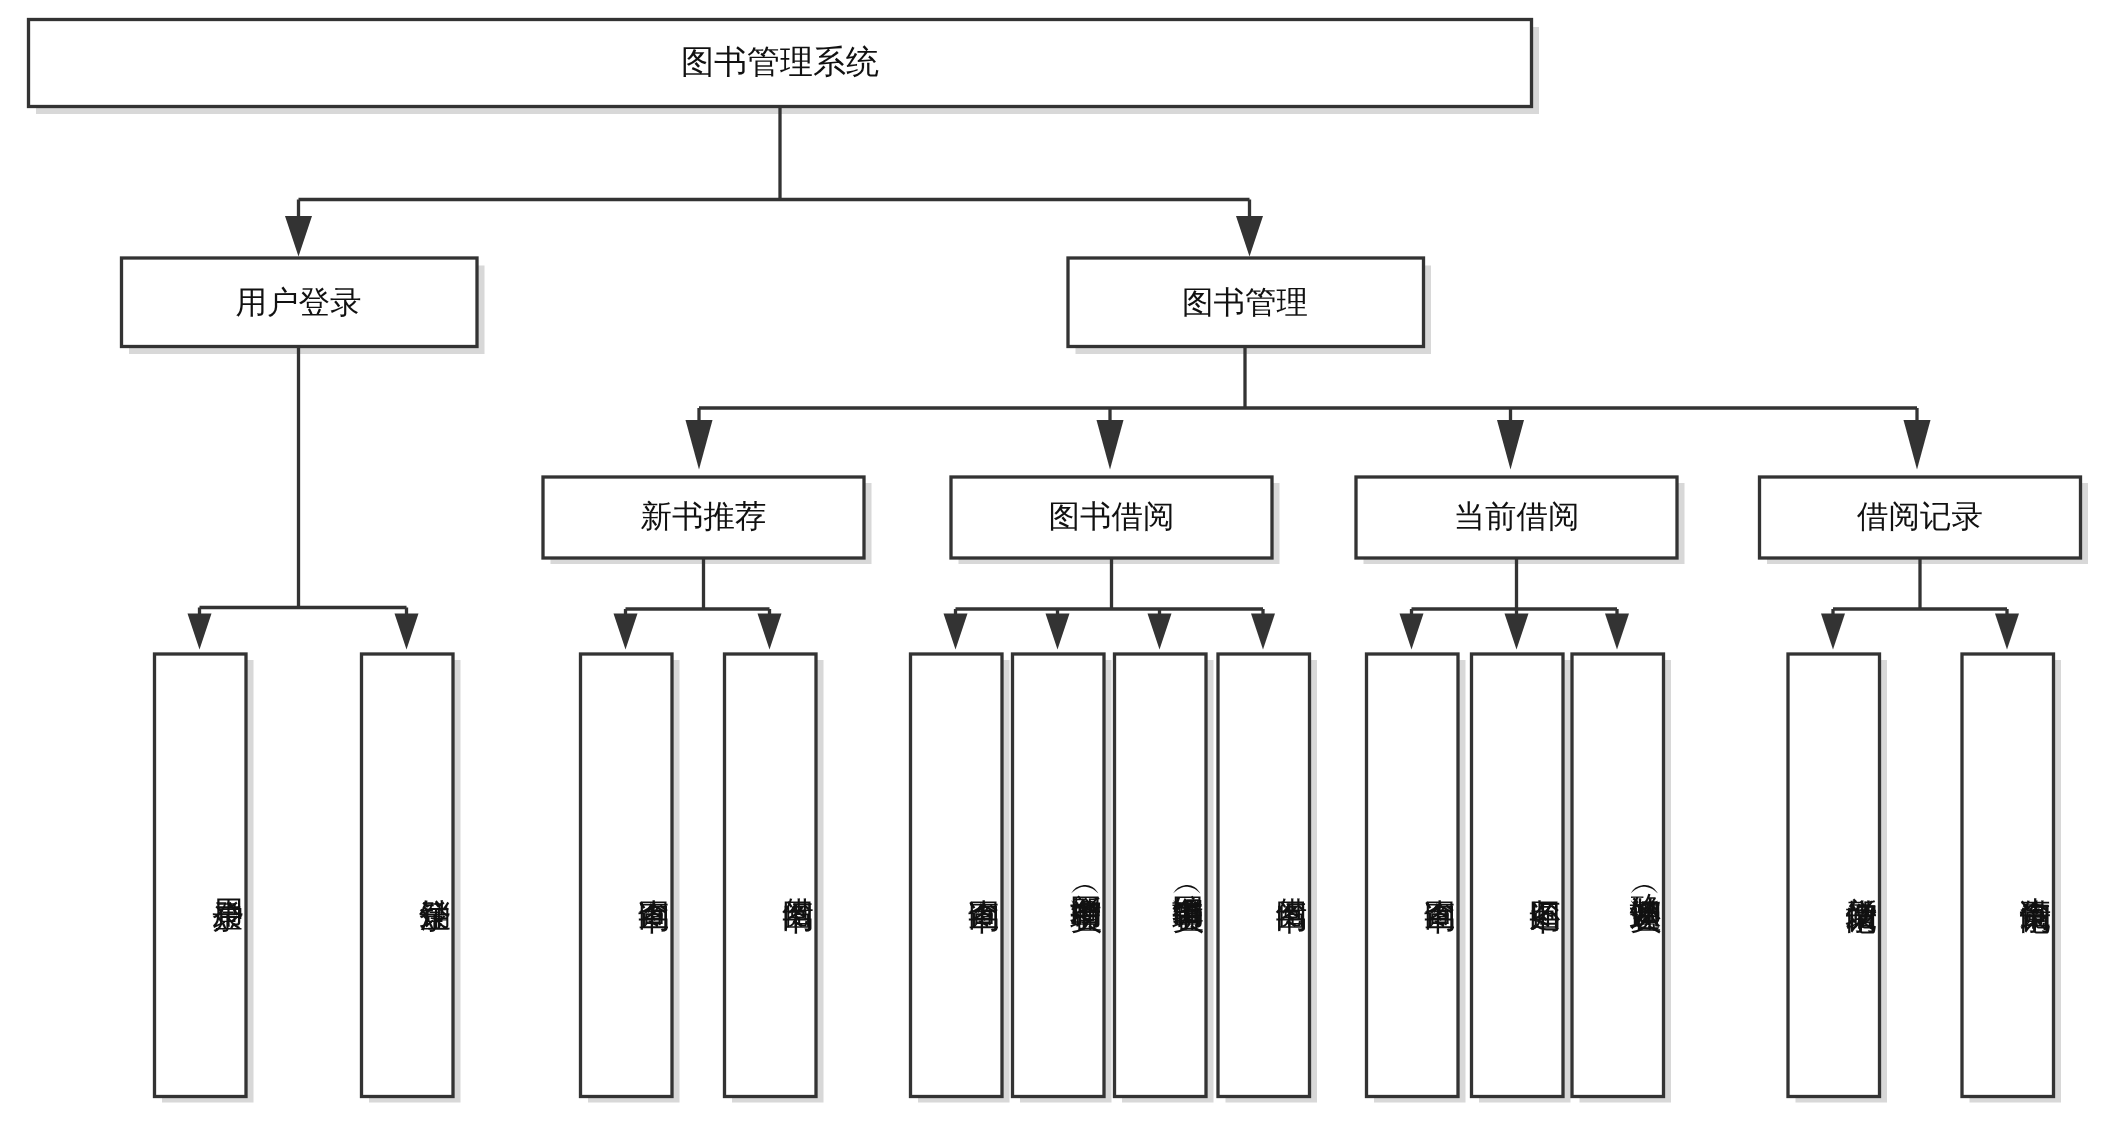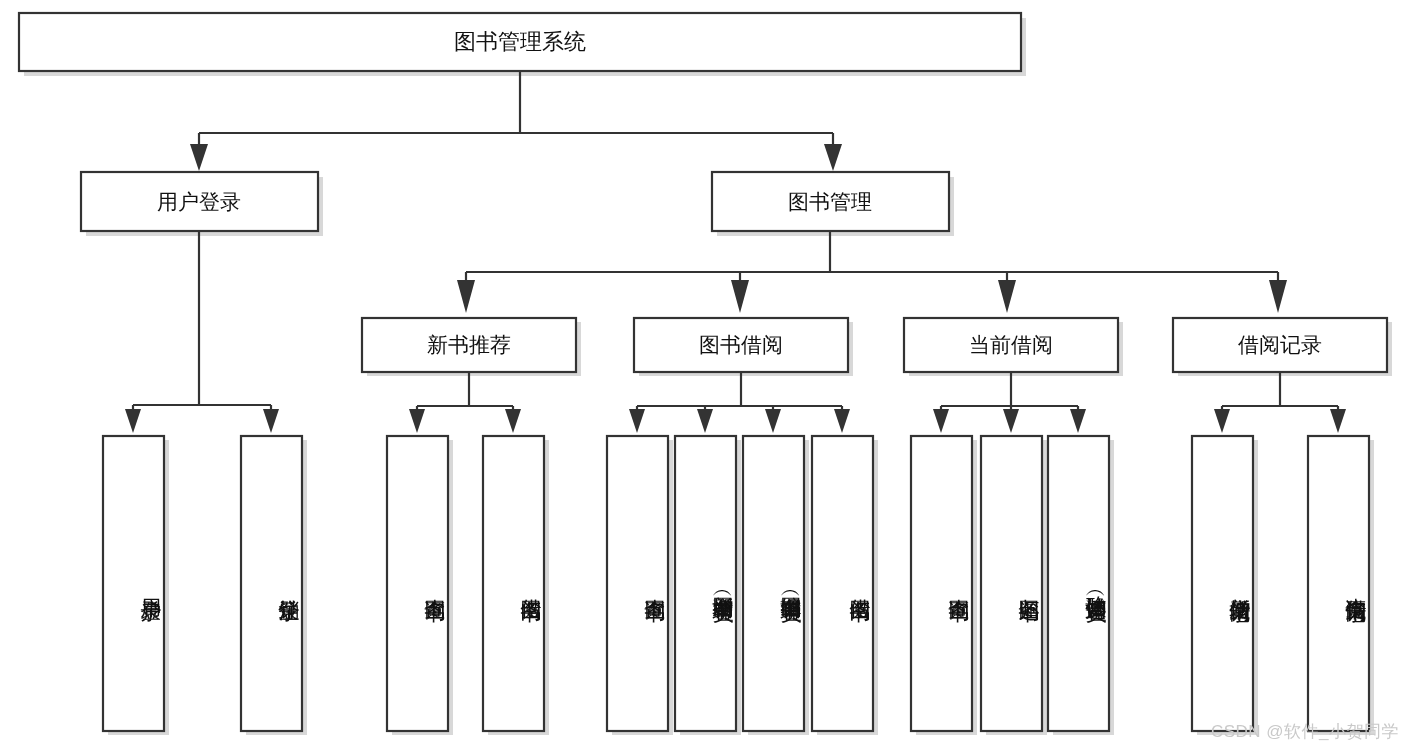--- a/index.html
+++ b/index.html
@@ -257,15 +257,14 @@
   <div class="vlabel" style="left: 607px; top: 436px; width: 61px; height: 295px; padding-top: 0px; box-sizing: border-box;">查询图书</div>
   <div class="vlabel" style="left: 675px; top: 436px; width: 61px; height: 295px; padding-top: 0px; box-sizing: border-box;">新增图书（管理员）</div>
   <div class="vlabel" style="left: 743px; top: 436px; width: 61px; height: 295px; padding-top: 0px; box-sizing: border-box;">编辑图书（管理员）</div>
   <div class="vlabel" style="left: 812px; top: 436px; width: 61px; height: 295px; padding-top: 0px; box-sizing: border-box;">借阅图书</div>
   <div class="vlabel" style="left: 911px; top: 436px; width: 61px; height: 295px; padding-top: 0px; box-sizing: border-box;">查询图书</div>
   <div class="vlabel" style="left: 981px; top: 436px; width: 61px; height: 295px; padding-top: 0px; box-sizing: border-box;">归还图书</div>
   <div class="vlabel" style="left: 1048px; top: 436px; width: 61px; height: 295px; padding-top: 0px; box-sizing: border-box;">确认归还（管理员）</div>
   <div class="vlabel" style="left: 1192px; top: 436px; width: 61px; height: 295px; padding-top: 0px; box-sizing: border-box;">新增借阅记录</div>
   <div class="vlabel" style="left: 1308px; top: 436px; width: 61px; height: 295px; padding-top: 0px; box-sizing: border-box;">查询借阅记录</div>
 
-  <div class="watermark">CSDN @软件_小贺同学</div>
 
 </div>
 
 </body></html>

